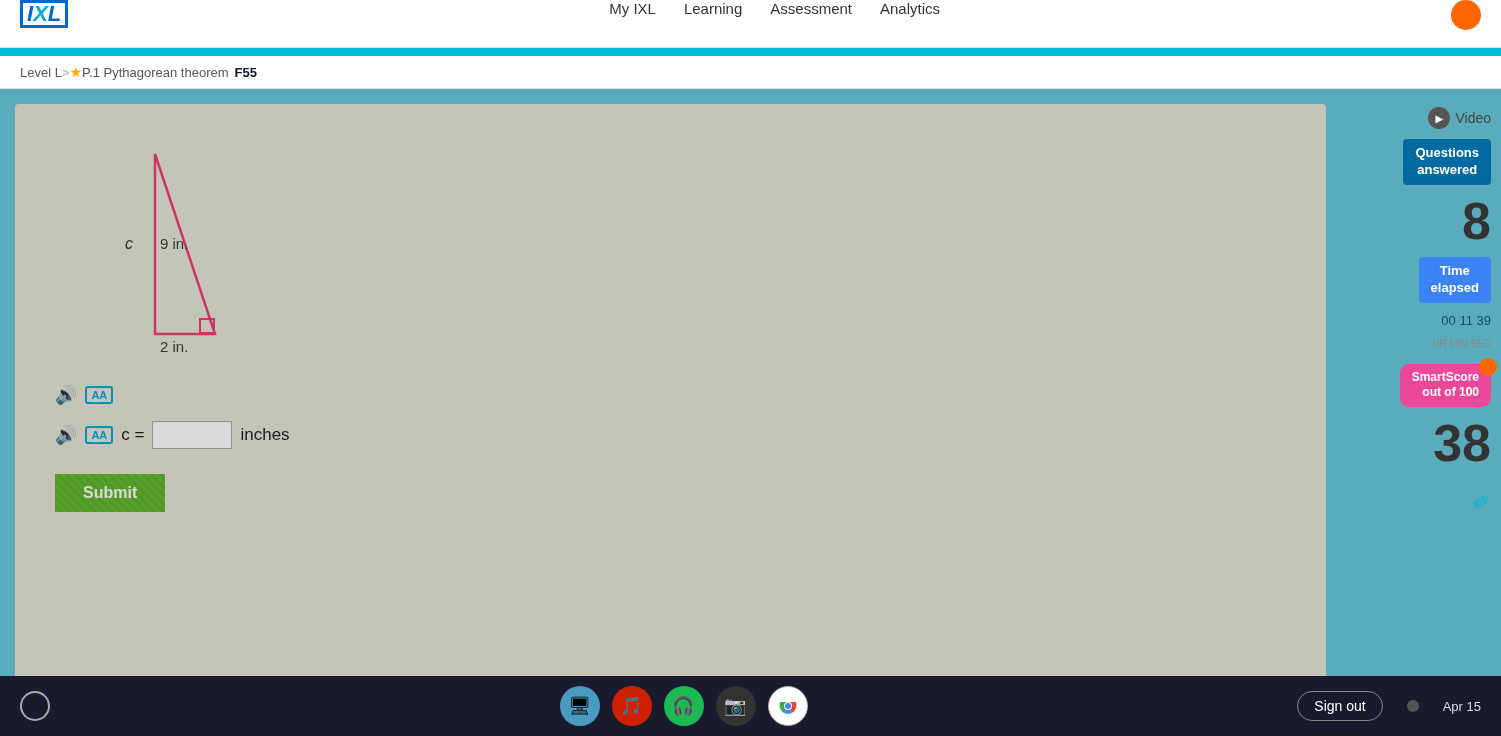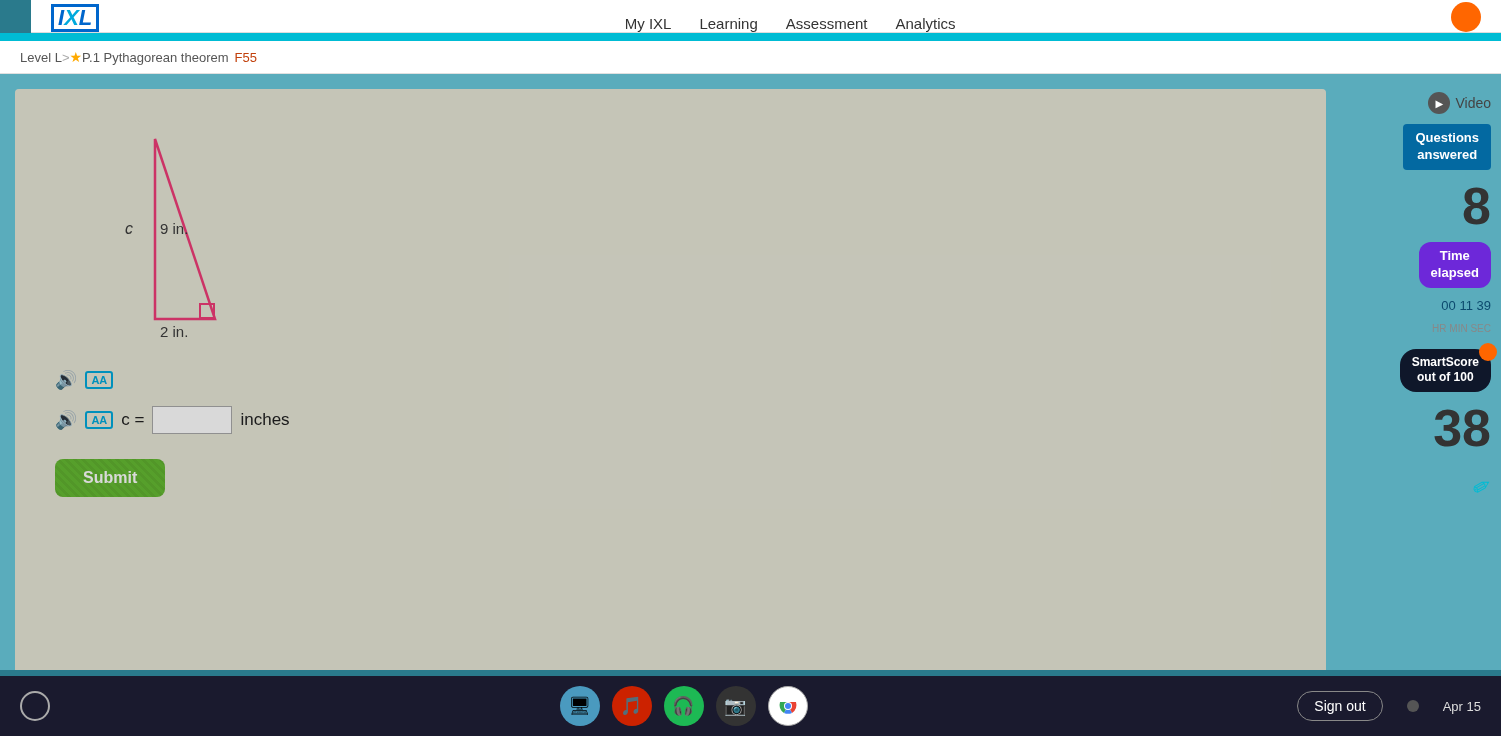--- a/index.html
+++ b/index.html
@@ -7,26 +7,25 @@
       width: 1501px;
       height: 736px;
       overflow: hidden;
       font-family: Arial, sans-serif;
       background: #2a7a8c;
     }
 
     
     .top-nav {
       background: #fff;
-      height: 33px;
-      display: flex;
-      align-items: flex-end;
+      height: 48px;
+      display: flex;
+      align-items: flex-start;
       padding: 0 20px;
       border-bottom: 1px solid #ddd;
-      margin-left: 31px;
     }
     .logo {
       font-size: 22px;
       font-weight: 900;
       color: #0066cc;
       font-style: italic;
       border: 3px solid #0066cc;
       padding: 0 4px;
       margin-right: 30px;
       line-height: 1;
@@ -71,21 +70,21 @@
       border-bottom: 1px solid #e0e0e0;
       display: flex;
       align-items: center;
       gap: 0;
     }
     .breadcrumb-star {
       color: #ffaa00;
       font-size: 14px;
     }
     .breadcrumb-sep { color: #aaa; }
-    .breadcrumb-code { color: #c2410c; margin-left: 6px; }
+    .breadcrumb-code { color: #0f172a; margin-left: 6px; font-weight: bold; }
 
     
     .main-container {
       display: flex;
       height: calc(736px - 38px - 8px - 34px - 60px);
       background: #5aacbc;
       padding: 0;
     }
 
     
@@ -156,21 +155,21 @@
     }
 
     
     .submit-btn {
       background: #66bb33;
       color: #fff;
       border: none;
       padding: 10px 28px;
       font-size: 16px;
       font-weight: bold;
-      border-radius: 8px;
+      border-radius: 0;
       cursor: pointer;
       background-image: repeating-linear-gradient(
         45deg,
         transparent,
         transparent 3px,
         rgba(0,0,0,0.05) 3px,
         rgba(0,0,0,0.05) 6px
       );
     }
 
@@ -210,53 +209,53 @@
 
     .count-number {
       font-size: 52px;
       font-weight: bold;
       color: #333;
       text-align: center;
       line-height: 1;
     }
 
     .time-elapsed-btn {
-      background: #6d28d9;
+      background: #3b82f6;
       color: #fff;
       border: none;
       padding: 6px 12px;
-      border-radius: 12px;
+      border-radius: 4px;
       font-size: 13px;
       font-weight: bold;
       cursor: pointer;
       text-align: center;
       line-height: 1.3;
     }
 
     .timer-digits {
       font-size: 13px;
       color: #0c4a6e;
       text-align: right;
     }
     .timer-labels {
       font-size: 10px;
       color: #888;
       text-align: right;
     }
 
     .smart-score-btn {
-      background: #0f172a;
+      background: #ec4899;
       color: #fff;
       border: none;
       padding: 6px 12px;
-      border-radius: 16px;
+      border-radius: 9px;
       font-size: 12px;
       font-weight: bold;
       cursor: pointer;
-      text-align: center;
+      text-align: right;
       line-height: 1.3;
       position: relative;
     }
     .smart-score-circle {
       width: 18px;
       height: 18px;
       background: #ff6600;
       border-radius: 50%;
       display: inline-block;
       position: absolute;

